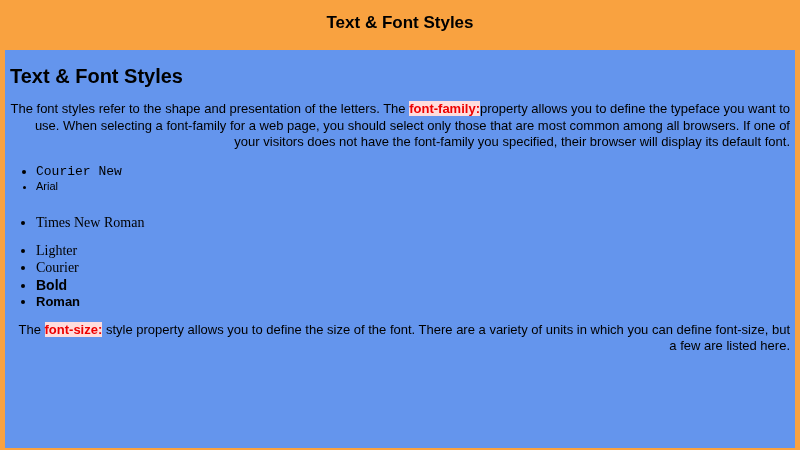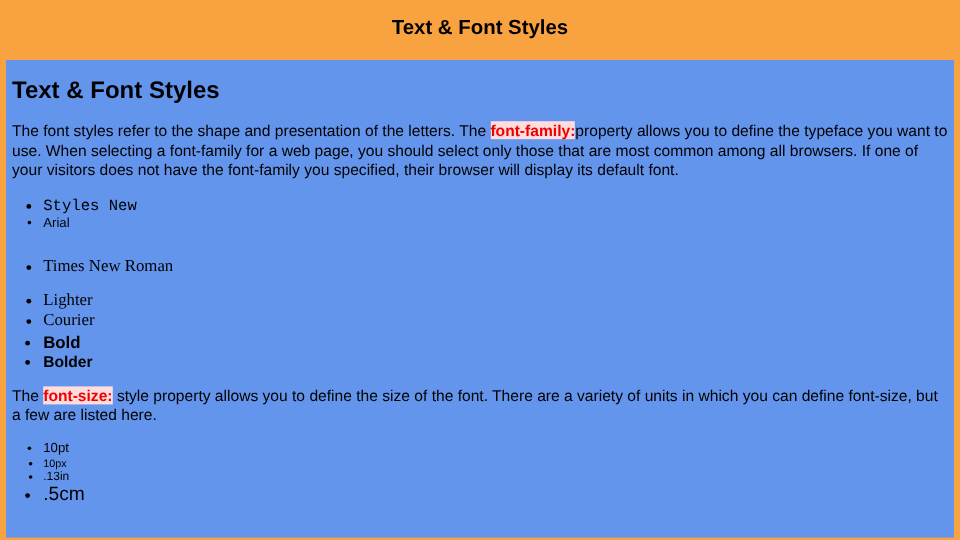--- a/index.html
+++ b/index.html
@@ -31,20 +31,21 @@
   .section-heading {
     font-size: 20px;
     font-weight: bold;
     margin: 14px 0 12px 0;
     line-height: 23px;
   }
   p.body-text {
     font-size: 13px;
     line-height: 16.5px;
     margin: 13px 0;
+    text-align: right;
   }
   .prop-highlight {
     background: var(--highlight-background, #FFDDDD);
     color: var(--highlight-text, #EE0000);
     font-weight: bold;
   }
   ul {
     margin: 12px 0;
     padding-left: 26px;
   }
@@ -72,35 +73,29 @@
   <div class="title">Text &amp; Font Styles</div>
 </div>
 
 <div class="content-panel">
 
   <div class="section-heading">Text &amp; Font Styles</div>
 
   <p class="body-text"><span>The font styles refer to the shape and presentation of the letters. The </span><span class="prop-highlight">font-family:</span><span>property allows you to define the typeface you want to use. When selecting a font-family for a web page, you should select only those that are most common among all browsers. If one of your visitors does not have the font-family you specified, their browser will display its default font.</span></p>
 
   <ul>
-    <li class="li-courier">Styles New</li>
+    <li class="li-courier">Courier New</li>
     <li class="li-arial">Arial</li>
     <li class="li-times">Times New Roman</li>
   </ul>
 
 
   <ul>
     <li class="li-lighter">Lighter</li>
     <li class="li-normal">Courier</li>
     <li class="li-bold">Bold</li>
-    <li class="li-bolder">Bolder</li>
+    <li class="li-bolder">Roman</li>
   </ul>
 
   <p class="body-text"><span>The </span><span class="prop-highlight">font-size:</span><span> style property allows you to define the size of the font. There are a variety of units in which you can define font-size, but a few are listed here.</span></p>
 
-  <ul class="fs-list">
-    <li class="li-10pt">10pt</li>
-    <li class="li-10px">10px</li>
-    <li class="li-13in">.13in</li>
-    <li class="li-5cm">.5cm</li>
-  </ul>
 
 </div>
 
 </body></html>

